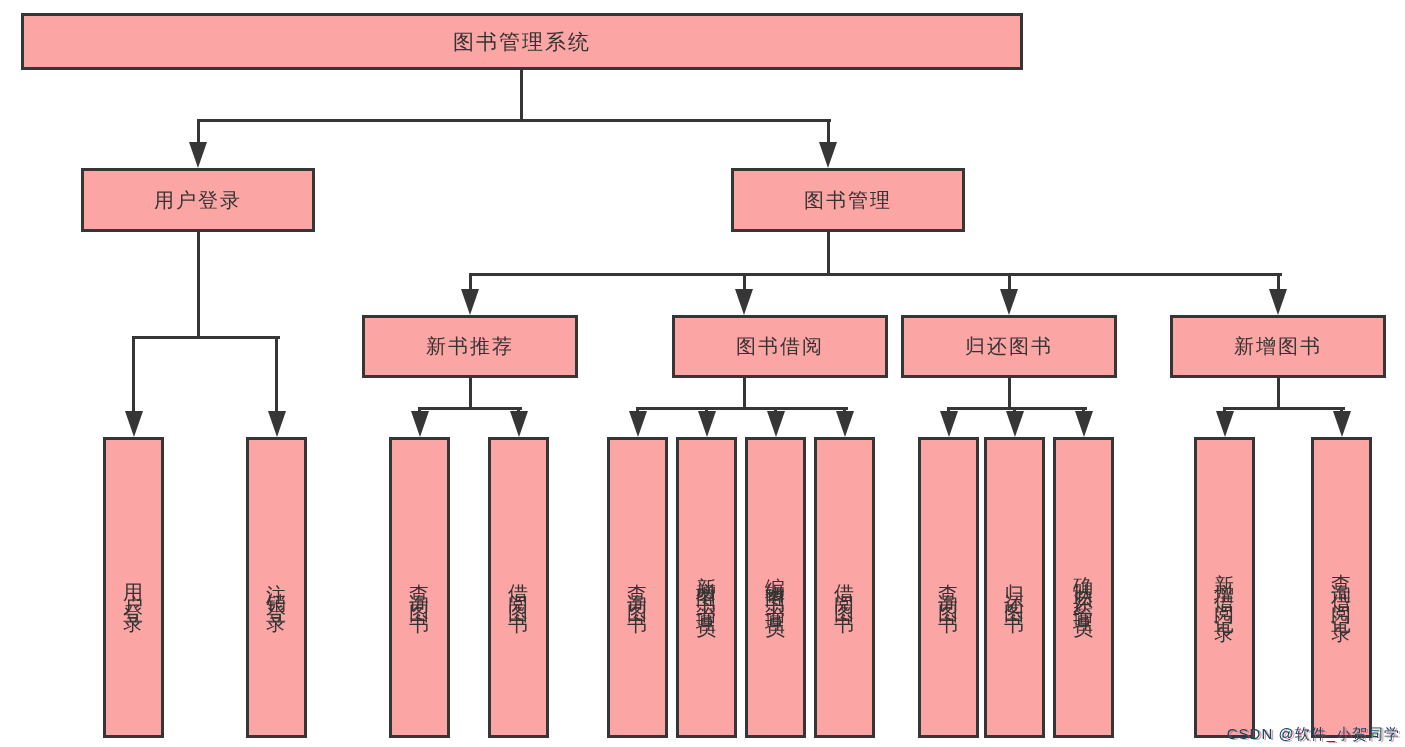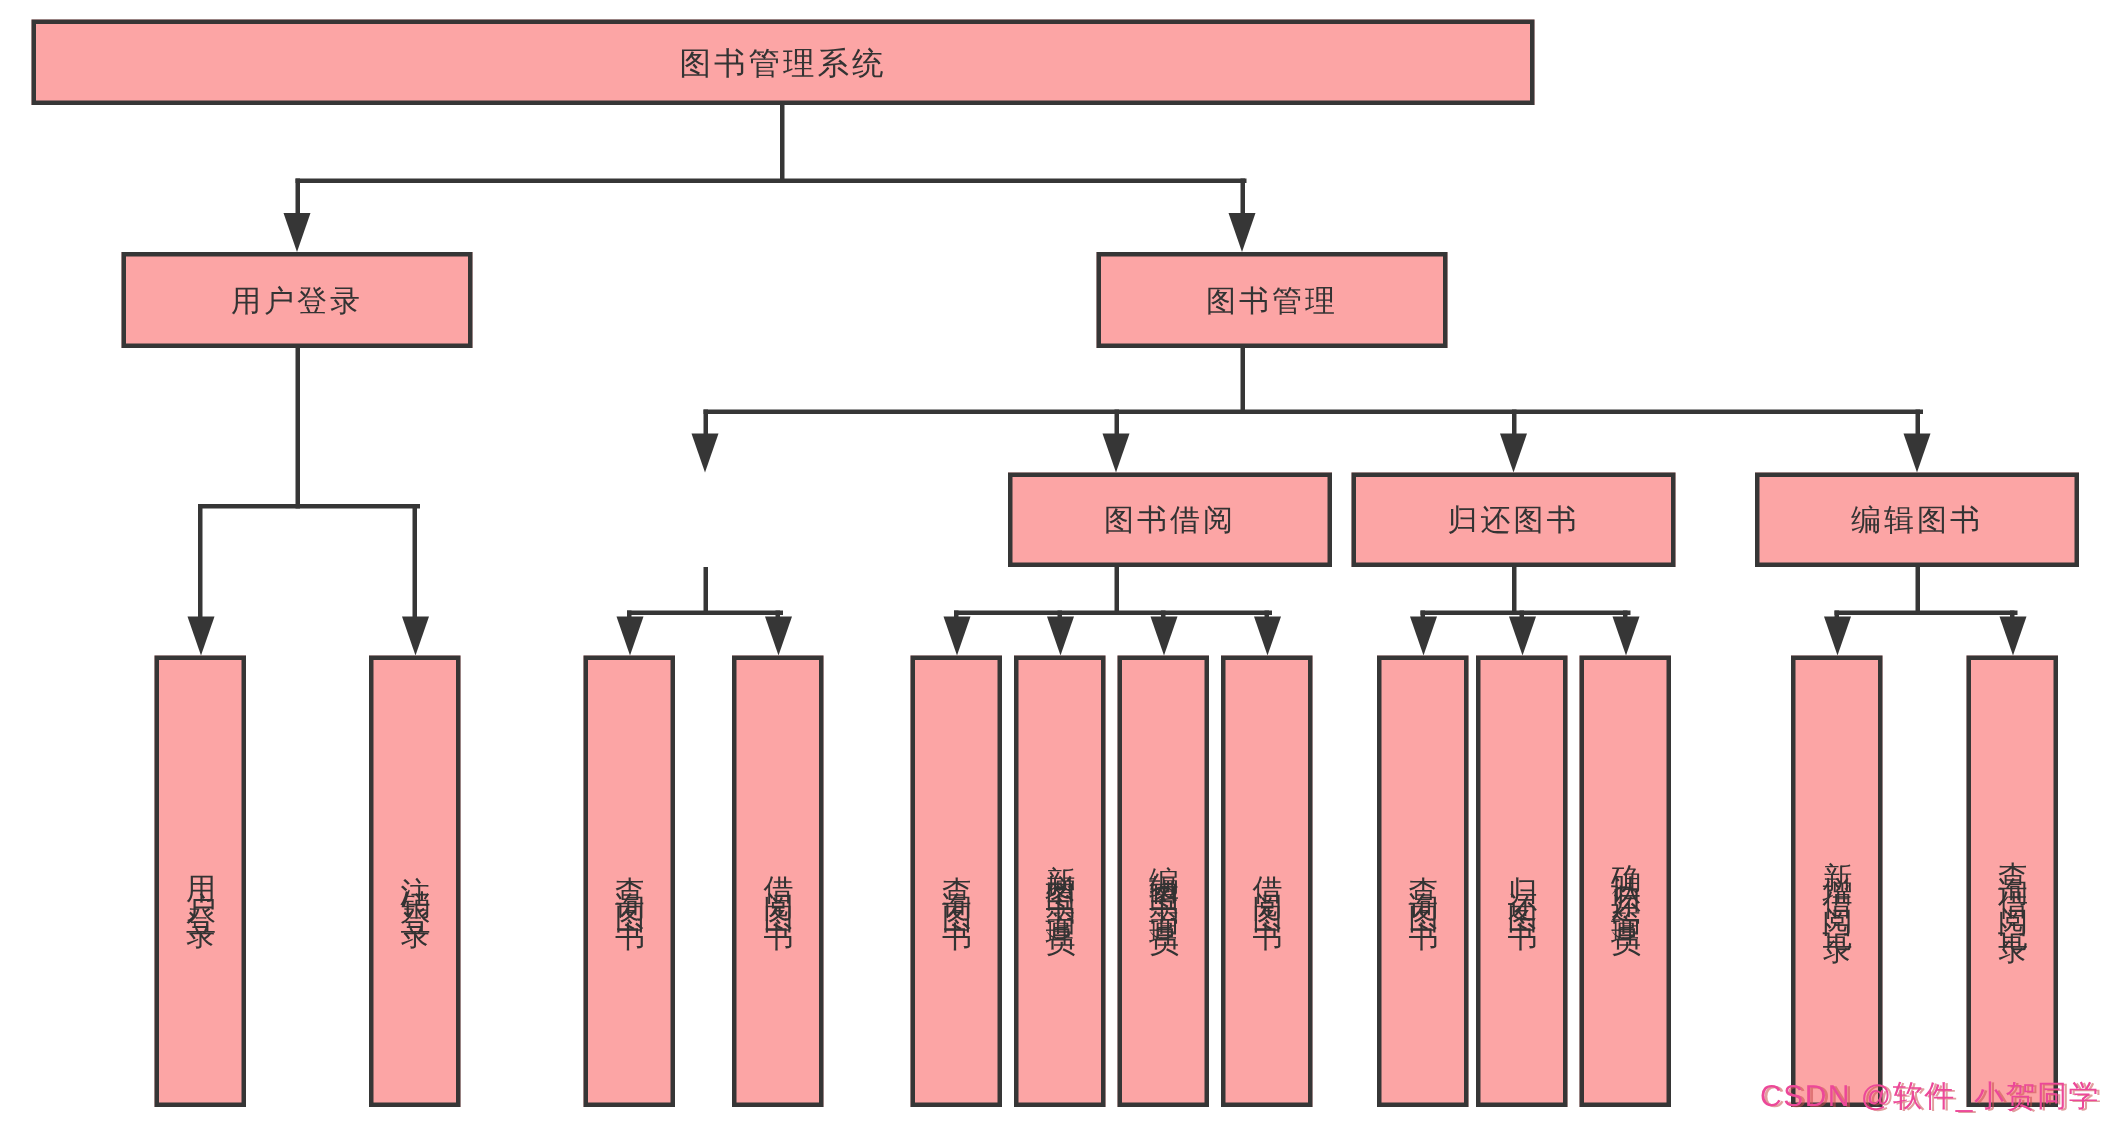--- a/index.html
+++ b/index.html
@@ -41,22 +41,22 @@
     letter-spacing: 10px;
     white-space: nowrap;
     color: #333333;
   }
   .leaf .tight { letter-spacing: 6px; }
   
   .watermark {
     position: absolute;
     right: 5px;
     bottom: 3px;
-    font-size: 20px;
-    color: #ec4899;
+    font-size: 15px;
+    color: #0c4a6e;
     text-shadow: 2px 1px 0 rgba(201, 79, 79, 0.55);
     letter-spacing: 1px;
   }
 </style>
 </head>
 <body>
 
 <div class="canvas">
 
   <div class="box rootbox">
@@ -88,28 +88,31 @@
   <div class="h" style="left:469px;  top:273px; width:813px;"></div>
   <div class="v" style="left:469px;  top:273px; height:19px;"></div>
   <div class="a" style="left:461px;  top:289px;"></div>
   <div class="v" style="left:743px;  top:273px; height:19px;"></div>
   <div class="a" style="left:735px;  top:289px;"></div>
   <div class="v" style="left:1008px; top:273px; height:19px;"></div>
   <div class="a" style="left:1000px; top:289px;"></div>
   <div class="v" style="left:1277px; top:273px; height:19px;"></div>
   <div class="a" style="left:1269px; top:289px;"></div>
 
+  <div class="box l3box" style="left:362px;">
+    <span>新书推荐</span>
+  </div>
   <div class="box l3box" style="left:672px;">
     <span>图书借阅</span>
   </div>
   <div class="box l3box" style="left:901px;">
     <span>归还图书</span>
   </div>
   <div class="box l3box" style="left:1170px;">
-    <span>编辑图书</span>
+    <span>新增图书</span>
   </div>
 
   <div class="v" style="left:469px; top:378px; height:32px;"></div>
   <div class="h" style="left:418px; top:407px; width:104px;"></div>
   <div class="v" style="left:418px; top:407px; height:8px;"></div>
   <div class="a" style="left:411px; top:411px;"></div>
   <div class="v" style="left:517px; top:407px; height:8px;"></div>
   <div class="a" style="left:510px; top:411px;"></div>
 
   <div class="v" style="left:743px; top:378px; height:32px;"></div>

